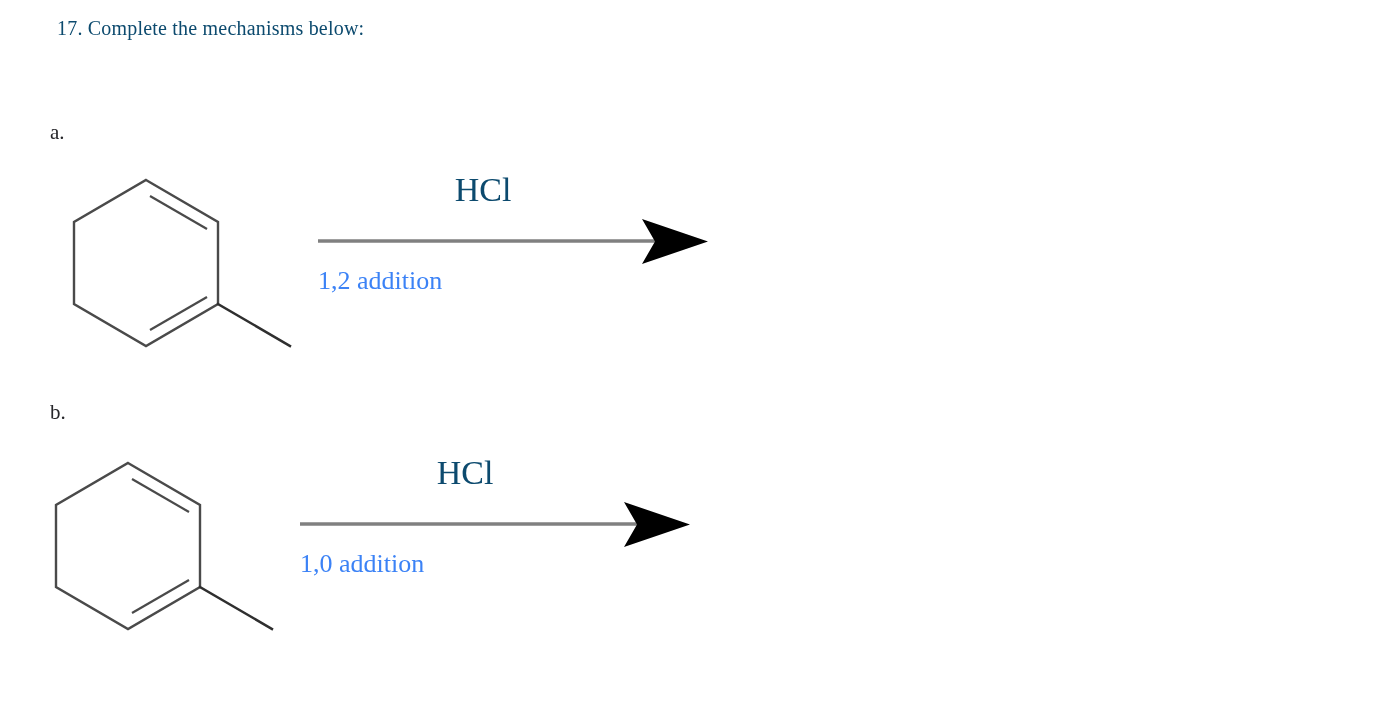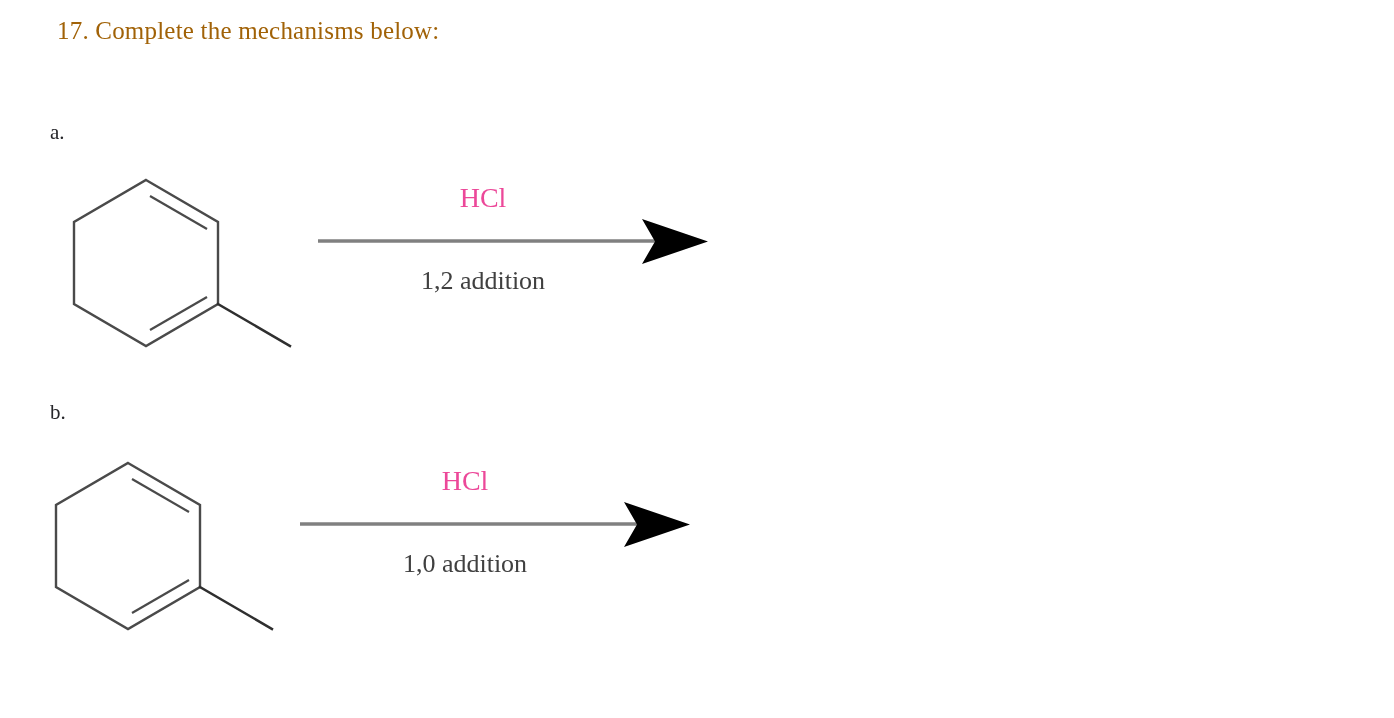--- a/index.html
+++ b/index.html
@@ -20,24 +20,24 @@
     position: absolute;
     inset: 0;
     background: #ffffff;
   }
 
   
   .prompt-title {
     position: absolute;
     left: 57px;
     top: 17px;
-    font-size: 25px;
+    font-size: 20px;
     line-height: 1.15;
     letter-spacing: 0.2px;
-    color: #a16207;
+    color: #0c4a6e;
     white-space: nowrap;
   }
   .part-label {
     position: absolute;
     font-size: 21px;
     color: #26262a;
     white-space: nowrap;
   }
   .part-label.a { left: 50px; top: 120px; }
   .part-label.b { left: 50px; top: 400px; }
@@ -63,35 +63,35 @@
   .arrow-group {
     position: absolute;
     left: 318px;
     top: 26px;
     width: 400px;
     height: 175px;
   }
   .reagent-above {
     position: absolute;
     left: 0;
-    top: 16px;
+    top: 5px;
     width: 330px;
     text-align: center;
-    font-size: 28px;
-    color: #ec4899;
+    font-size: 34px;
+    color: #0c4a6e;
     white-space: nowrap;
   }
   .reagent-below {
     position: absolute;
     left: 0;
     top: 100px;
     width: 330px;
-    text-align: center;
+    text-align: left;
     font-size: 26px;
-    color: #404040;
+    color: #3b82f6;
     white-space: nowrap;
   }
   .arrow-svg {
     position: absolute;
     left: 0px;
     top: 52px;
     width: 390px;
     height: 46px;
   }
   .arrow-svg svg { display: block; overflow: visible; }

